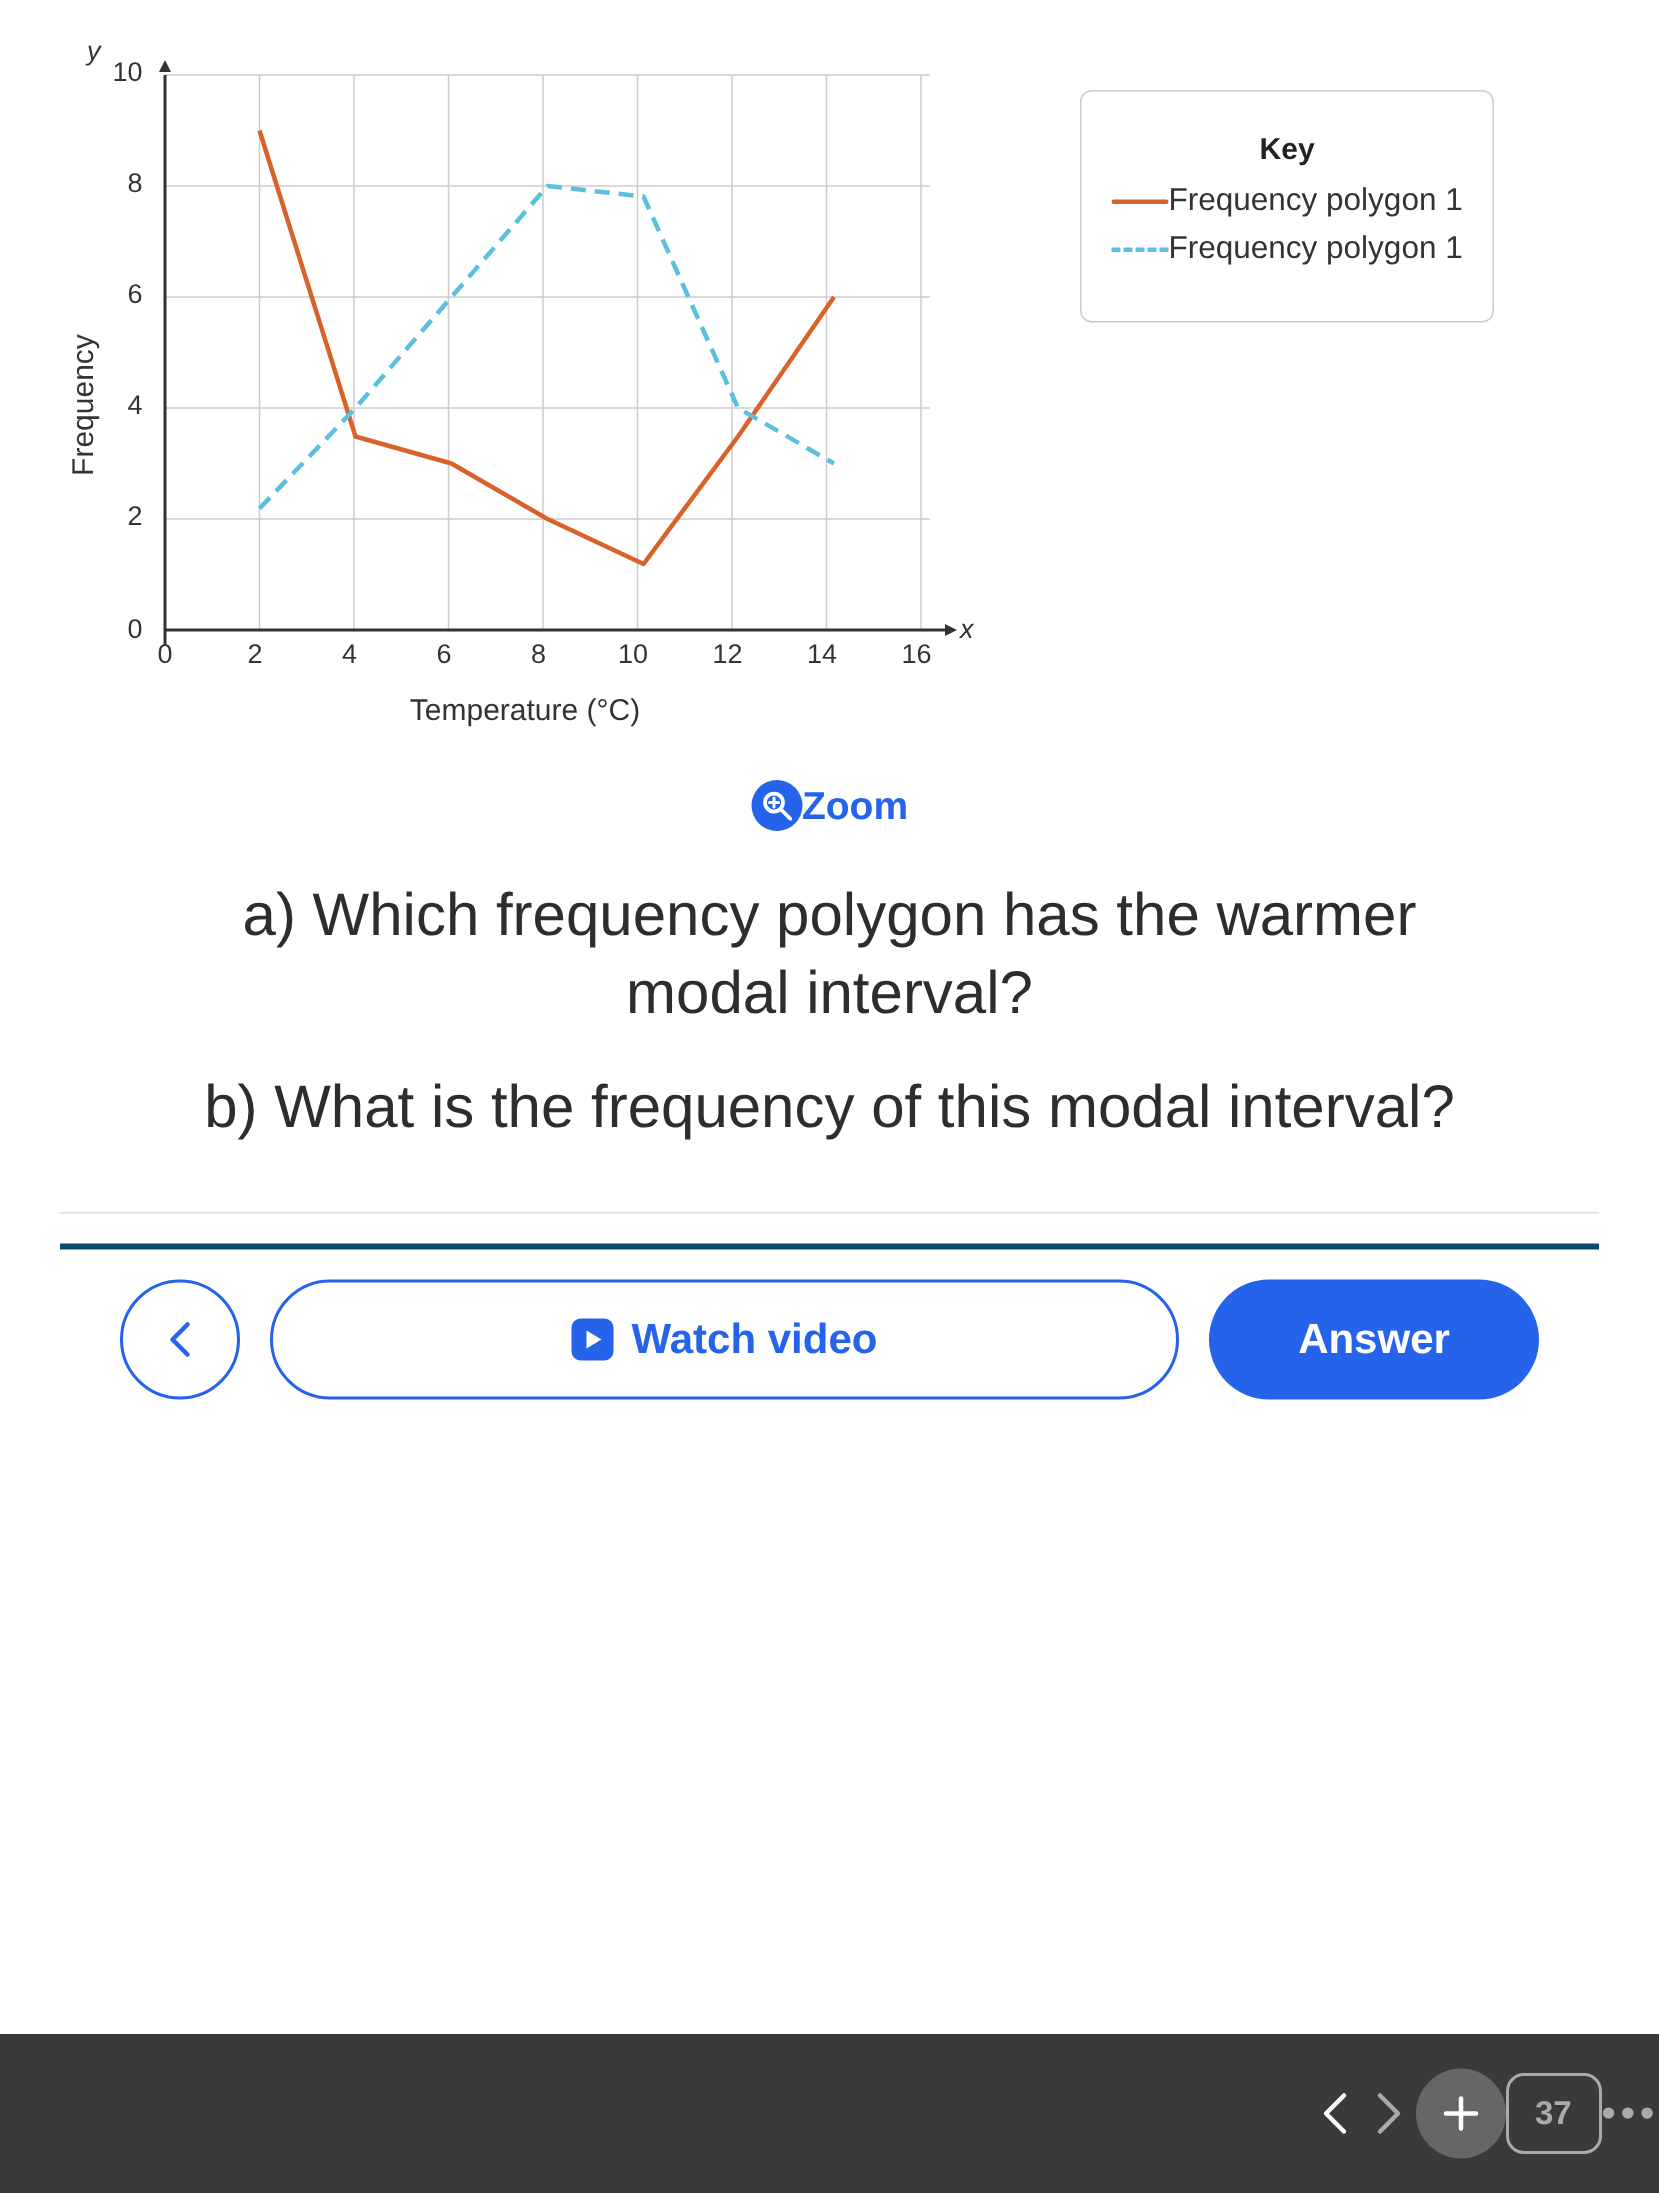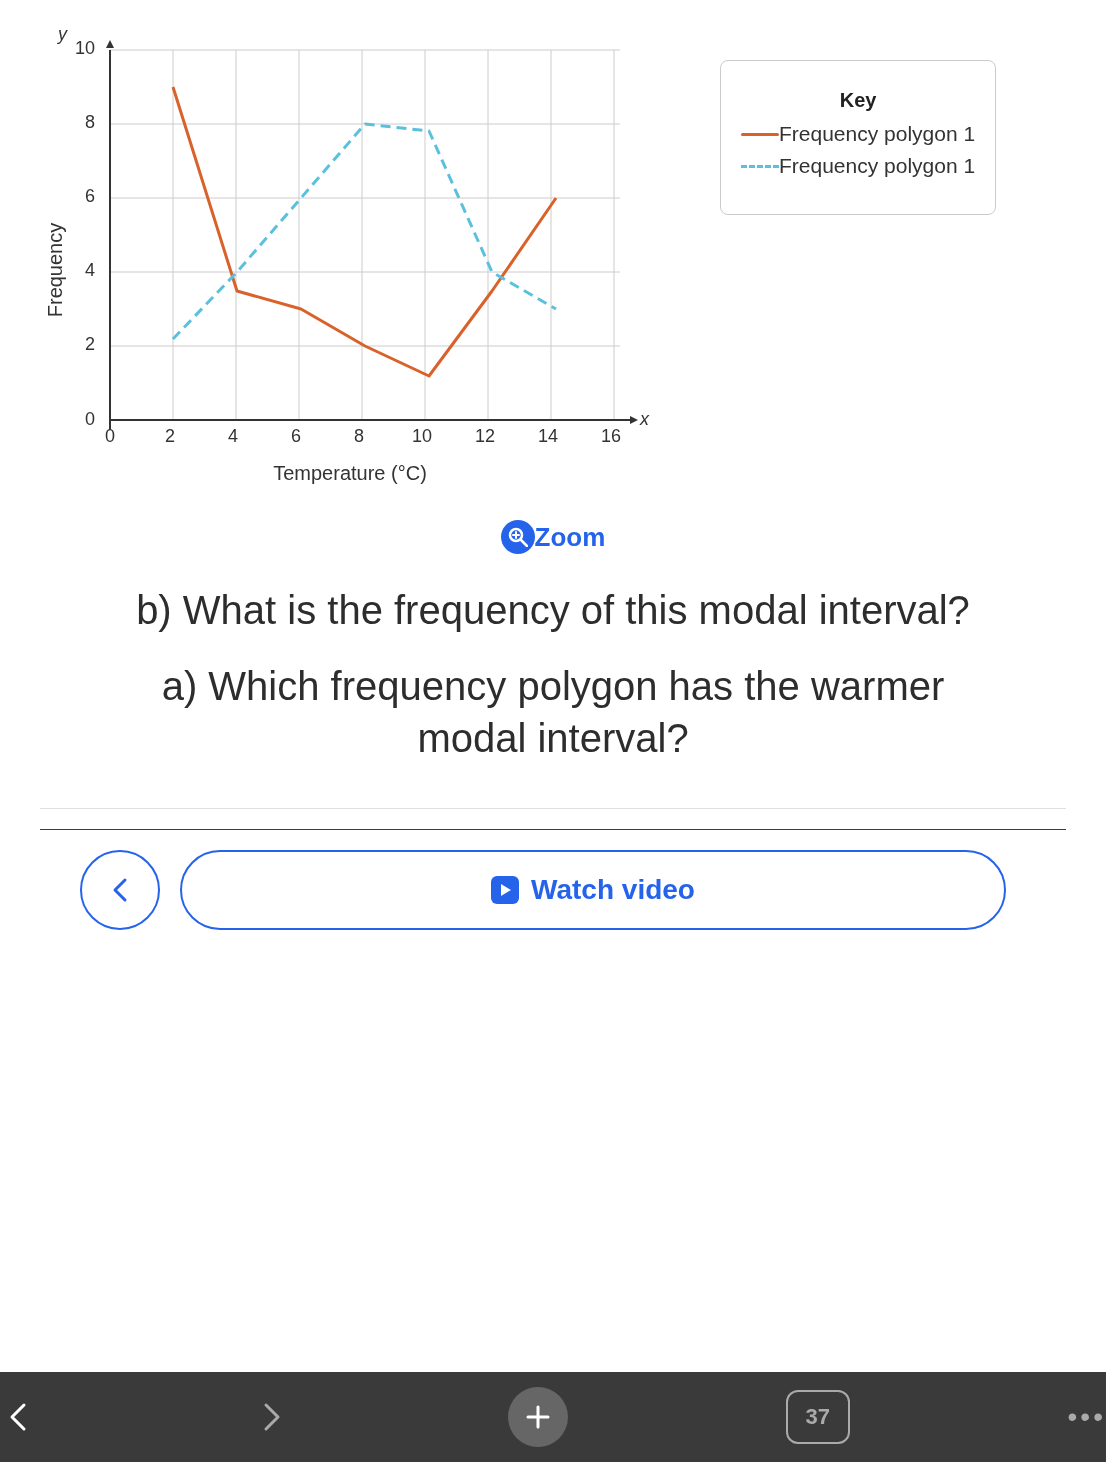--- a/index.html
+++ b/index.html
@@ -104,21 +104,21 @@
       background: #e0e0e0;
       margin: 20px 0;
     }
     .bottom-bar {
       width: 100%;
       padding: 20px 40px;
       display: flex;
       align-items: center;
       justify-content: flex-start;
       background: #fff;
-      border-top: 1px solid #0c4a6e;
+      border-top: 4px solid #0c4a6e;
     }
     .back-btn {
       width: 80px;
       height: 80px;
       border-radius: 50%;
       border: 2.5px solid #2563eb;
       background: #fff;
       color: #2563eb;
       font-size: 30px;
       cursor: pointer;
@@ -157,25 +157,25 @@
       border-radius: 40px;
       border: none;
       background: #2563eb;
       color: #fff;
       font-size: 28px;
       font-weight: 700;
       cursor: pointer;
     }
     .nav-bar {
       width: 100%;
-      height: 90px;
+      height: 106px;
       background: #3a3a3a;
       display: flex;
       align-items: center;
-      justify-content: space-between;
+      justify-content: flex-end;
     }
     .nav-btn {
       background: none;
       border: none;
       color: #aaa;
       font-size: 32px;
       cursor: pointer;
       display: flex;
       align-items: center;
       justify-content: center;
@@ -306,39 +306,42 @@
       <svg width="20" height="20" viewBox="0 0 20 20" fill="none">
         <circle cx="8" cy="8" r="6" stroke="white" stroke-width="2.5"></circle>
         <line x1="13" y1="13" x2="19" y2="19" stroke="white" stroke-width="2.5" stroke-linecap="round"></line>
         <line x1="8" y1="5" x2="8" y2="11" stroke="white" stroke-width="2" stroke-linecap="round"></line>
         <line x1="5" y1="8" x2="11" y2="8" stroke="white" stroke-width="2" stroke-linecap="round"></line>
       </svg>
     </div>
     <span>Zoom</span>
   </button>
 
+  <div class="question-text">a) Which frequency polygon has the warmer modal interval?</div>
   <div class="question-text">b) What is the frequency of this modal interval?</div>
-  <div class="question-text">a) Which frequency polygon has the warmer modal interval?</div>
 
   <div class="divider"></div>
 
   <div class="bottom-bar">
     <button class="back-btn">
       <svg width="30" height="30" viewBox="0 0 30 30">
         <polyline points="20,5 10,15 20,25" fill="none" stroke="#2563eb" stroke-width="3" stroke-linecap="round" stroke-linejoin="round"></polyline>
       </svg>
     </button>
     <button class="watch-btn">
       <div class="watch-icon">
         <svg width="18" height="18" viewBox="0 0 18 18">
           <polygon points="5,3 15,9 5,15" fill="white"></polygon>
         </svg>
       </div>
       <span>Watch video</span>
     </button>
+    <button class="answer-btn">
+      <span>Answer</span>
+    </button>
   </div>
 </div>
 
 <div class="nav-bar">
   <button class="nav-btn active">
     <svg width="36" height="36" viewBox="0 0 36 36">
       <polyline points="24,6 12,18 24,30" fill="none" stroke="#fff" stroke-width="3" stroke-linecap="round" stroke-linejoin="round"></polyline>
     </svg>
   </button>
   <button class="nav-btn">

